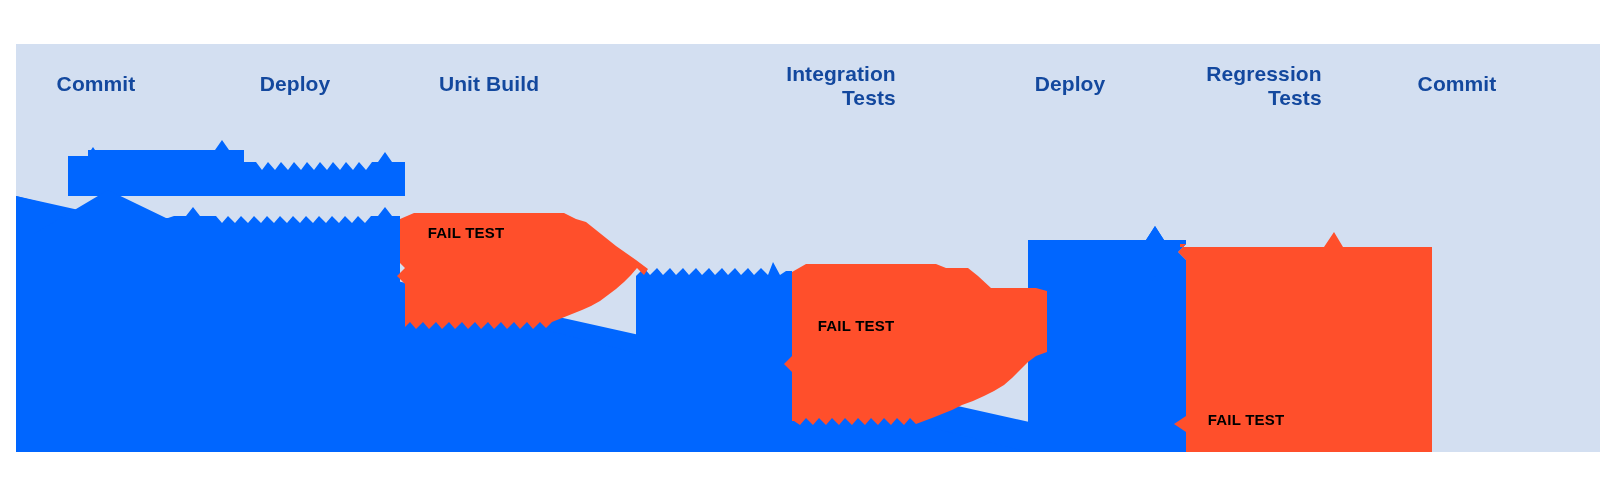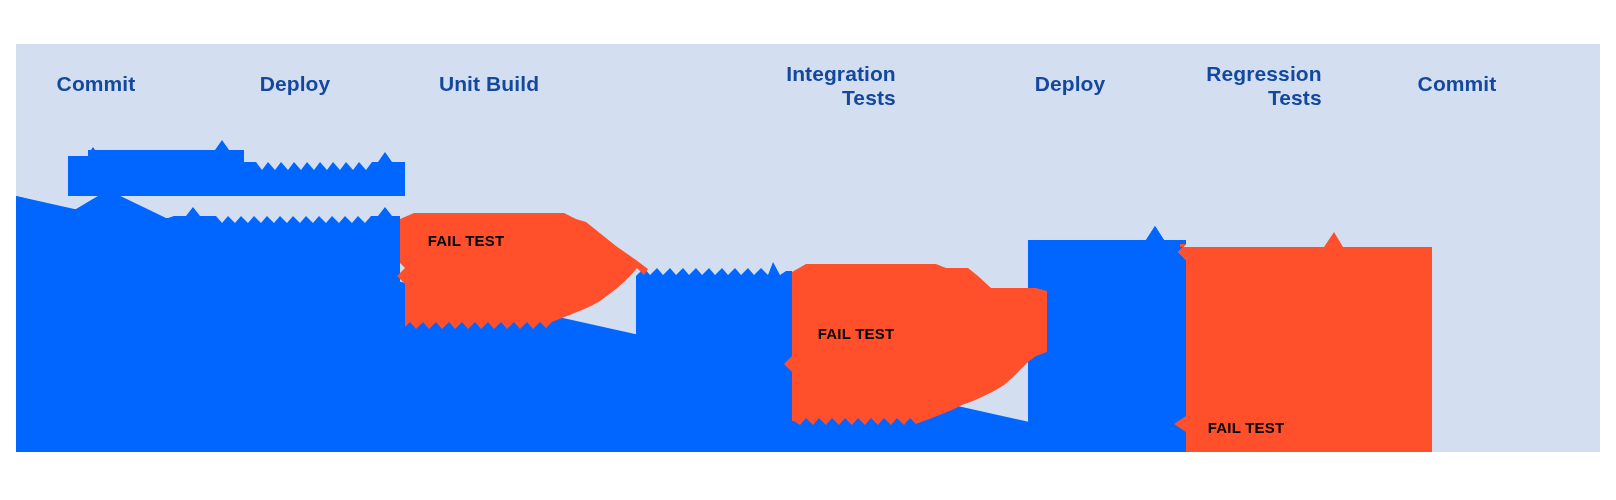--- a/index.html
+++ b/index.html
@@ -43,21 +43,20 @@
   .fail-label {
     position:absolute;
     color:#000000;
     font-family:"Liberation Sans", sans-serif;
     font-weight:bold;
     font-size:15px;
     letter-spacing:0.2px;
     white-space:nowrap;
     transform:translate(-50%,-50%);
     pointer-events:none;
-    margin-top:8px;
   }
 </style>
 </head>
 <body>
 
 <div id="stage">
   <div id="panel">
 
     <svg id="flow-svg" viewBox="0 0 1584 408" preserveAspectRatio="none">
 

